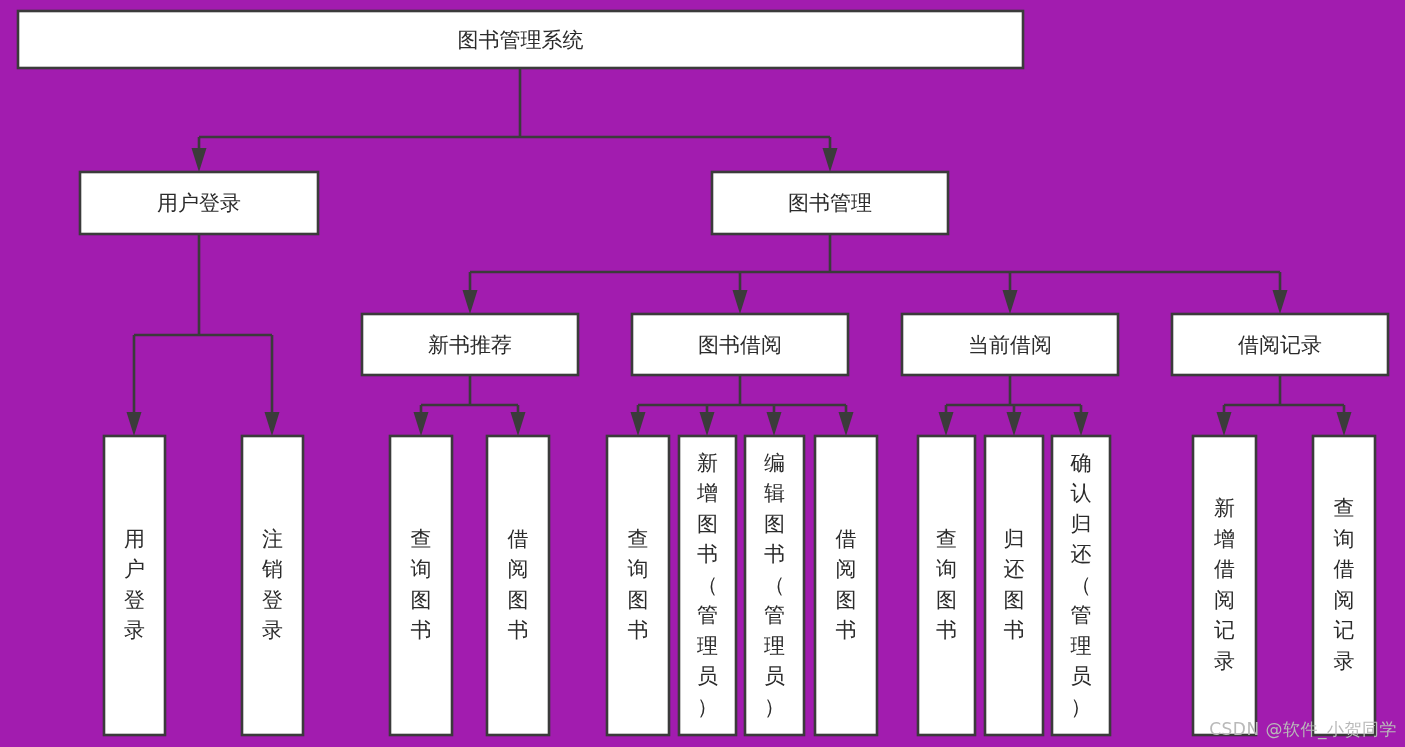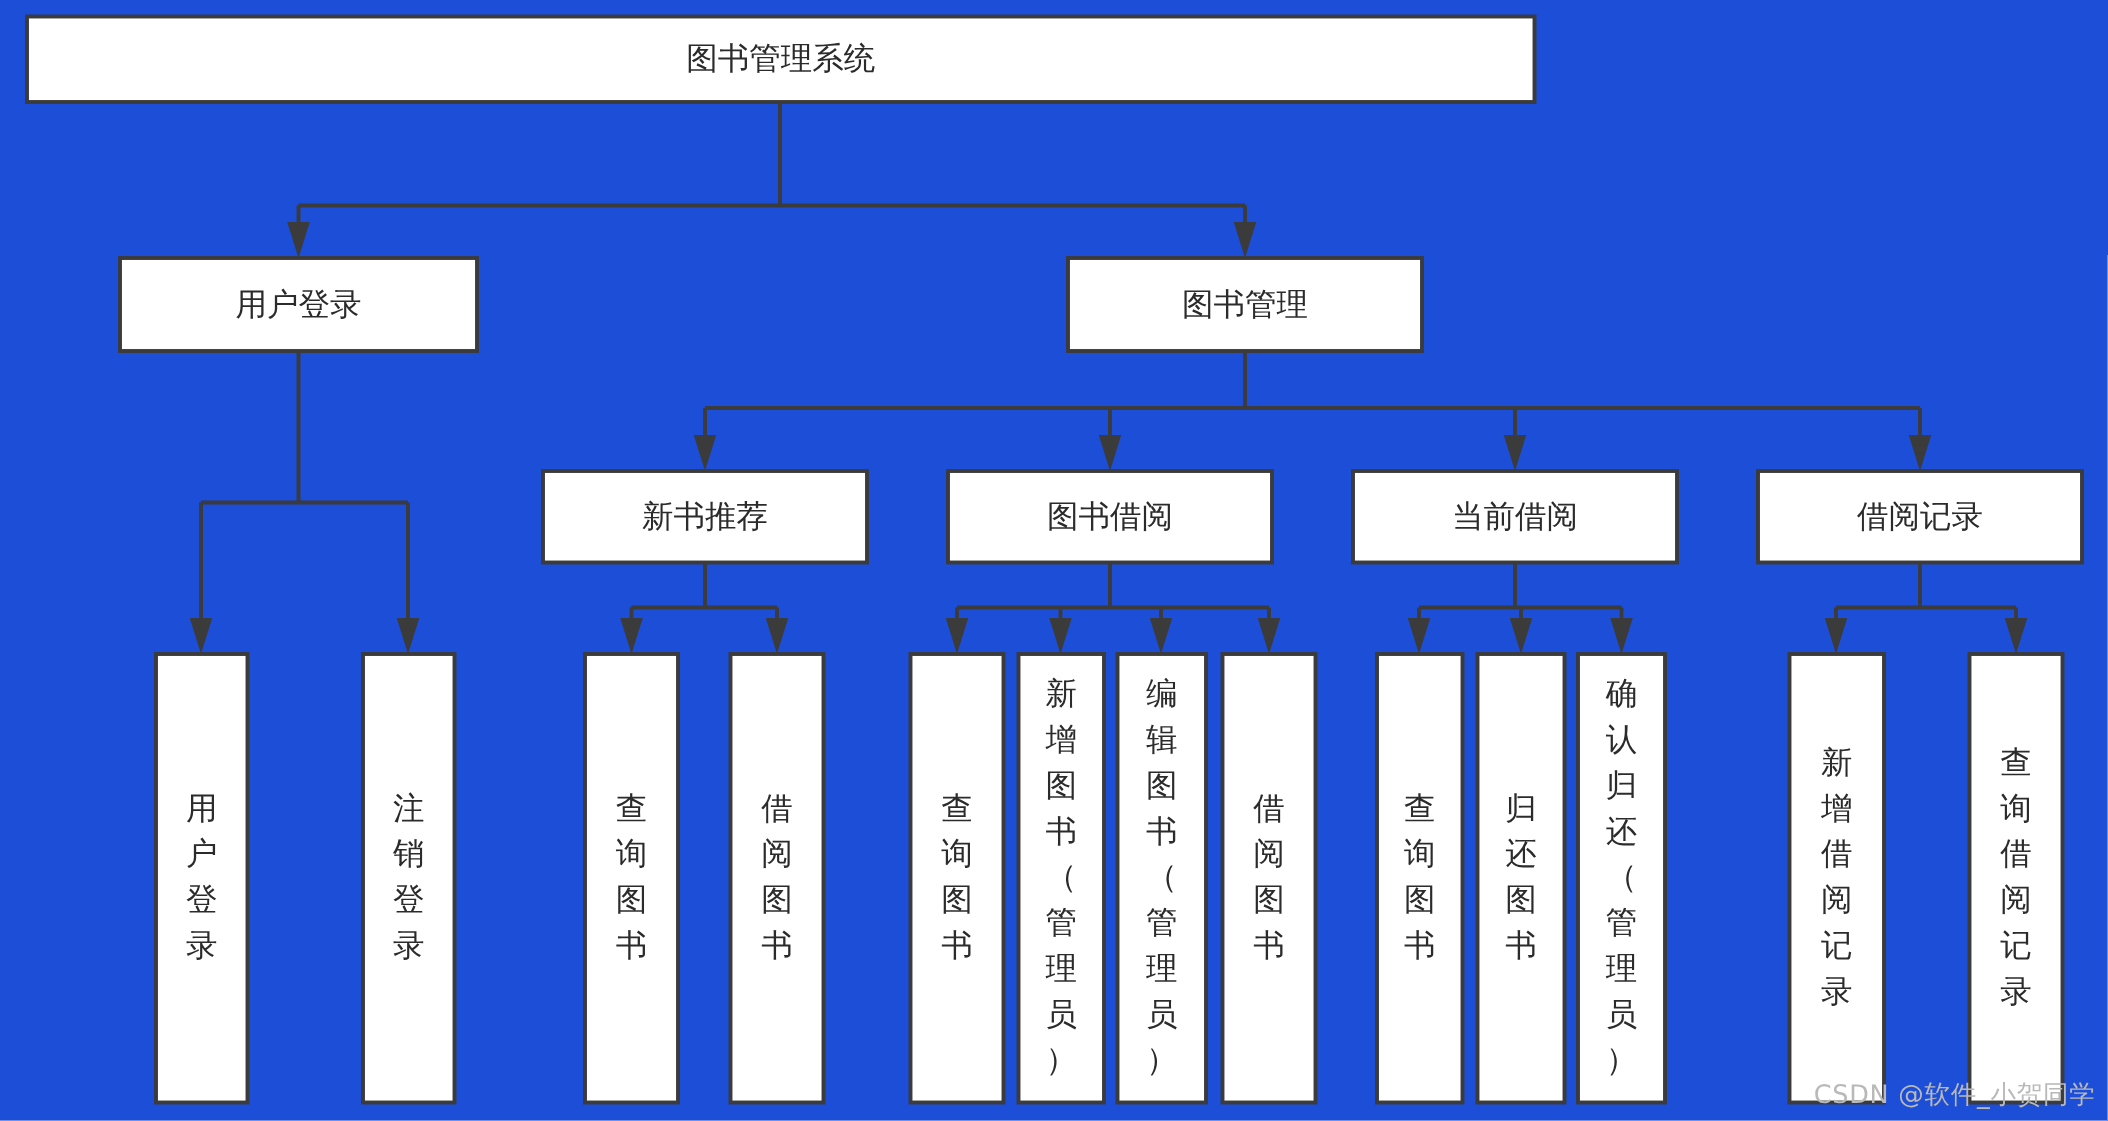--- a/index.html
+++ b/index.html
@@ -10,21 +10,21 @@
   body {
     width: 1405px;
     height: 747px;
     font-family: "DejaVu Sans", "Liberation Sans", sans-serif;
     overflow: hidden;
   }
   #diagram-root {
     position: relative;
     width: 1405px;
     height: 747px;
-    background: #1d4ed8;
+    background: #a21caf;
   }
   svg#tree-svg {
     position: absolute;
     left: 0;
     top: 0;
     width: 1405px;
     height: 747px;
     display: block;
   }
   .node-box {

